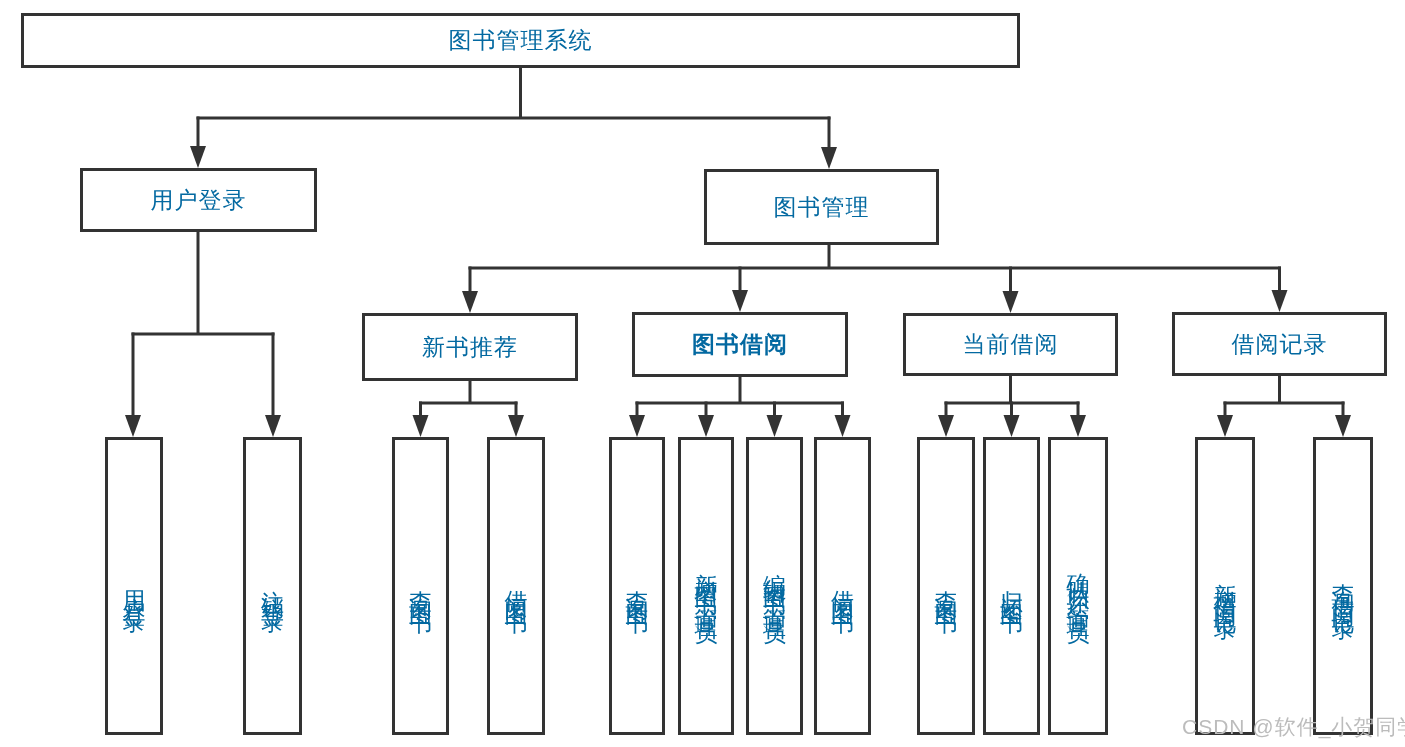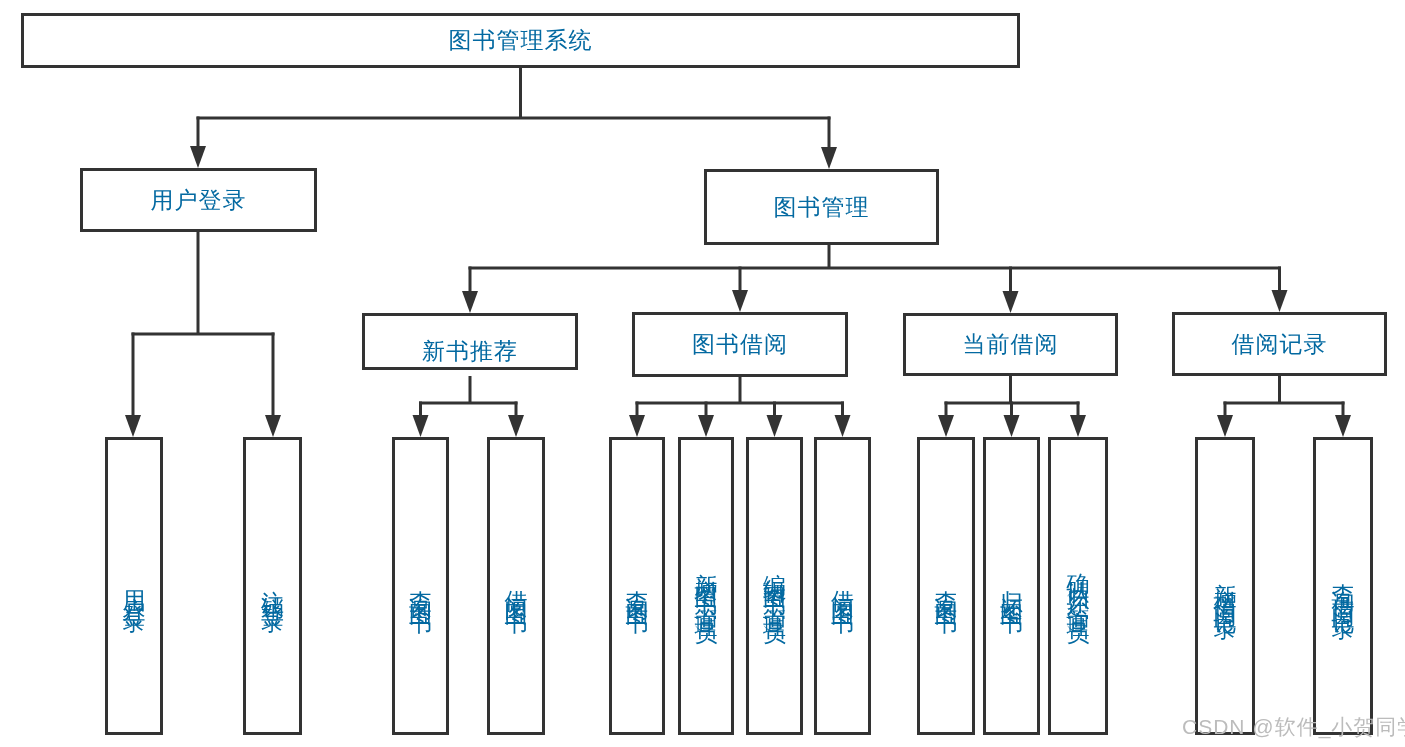--- a/index.html
+++ b/index.html
@@ -146,24 +146,24 @@
     <span>图书管理系统</span>
   </div>
 
   <div class="box" style="left:80px; top:168px; width:237px; height:64px;">
     <span>用户登录</span>
   </div>
   <div class="box" style="left:684px; top:169px; width:235px; height:76px;margin-left:20px;">
     <span>图书管理</span>
   </div>
 
-  <div class="box" style="left:362px; top:313px; width:216px; height:57px;align-items:flex-end;">
+  <div class="box" style="left:362px; top:313px; width:216px; height:68px;">
     <span>新书推荐</span>
   </div>
-  <div class="box" style="left:632px; top:312px; width:216px; height:65px;">
+  <div class="box" style="left:632px; top:312px; width:216px; height:65px;font-weight:bold;">
     <span>图书借阅</span>
   </div>
   <div class="box" style="left:903px; top:313px; width:215px; height:63px;">
     <span>当前借阅</span>
   </div>
   <div class="box" style="left:1172px; top:312px; width:215px; height:64px;">
     <span>借阅记录</span>
   </div>
 
   <div class="box leaf" style="left:105px; top:437px; width:58px; height:298px;">

